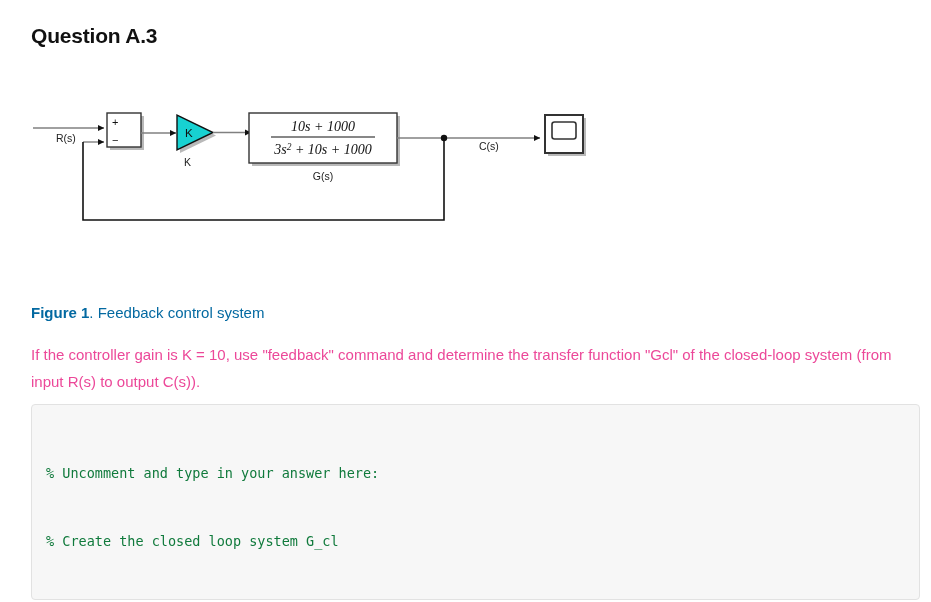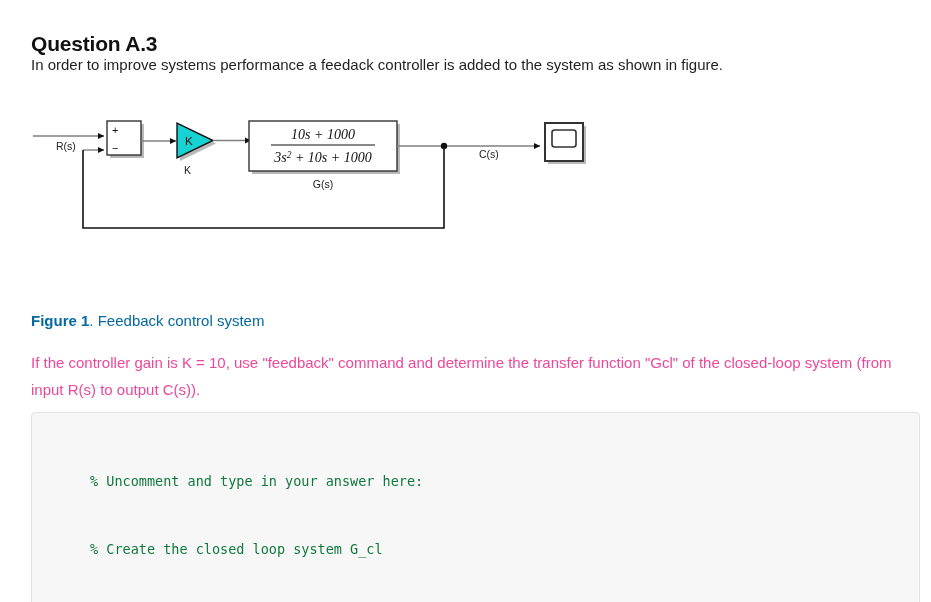--- a/index.html
+++ b/index.html
@@ -10,21 +10,21 @@
   body {
     width: 931px;
     height: 602px;
     position: relative;
     font-family: "Liberation Sans", sans-serif;
     color: #1a1a1a;
     overflow: hidden;
   }
   .page {
     position: absolute;
-    left: 0; top: 16px;
+    left: 0; top: 8px;
     width: 931px;
     height: 442px;
   }
   #page-title {
     position: absolute;
     left: 31px;
     top: 2px;
     font-size: 21px;
     font-weight: bold;
     letter-spacing: -0.2px;
@@ -88,31 +88,29 @@
   }
   #code-lines {
     font-family: "DejaVu Sans Mono", "Liberation Mono", monospace;
     font-size: 13.5px;
     line-height: 22.6px;
     color: #107a3c;
     white-space: pre;
   }
   .code-line {
     min-height: 22.6px;
-    margin-left: 44px;
   }
 </style>
 </head>
 <body>
 
 <div class="page">
 
   <h1 id="page-title">Question A.3</h1>
 
-  <div id="intro-text">In order to improve systems performance a feedack controller is added to the system as shown in figure.</div>
 
   <div id="block-diagram">
     <svg width="931" height="140" viewBox="0 0 931 140" xmlns="http://www.w3.org/2000/svg">
       <defs>
         <marker id="arrowhead" markerWidth="7" markerHeight="7" refX="6.4" refY="3.2" orient="auto" markerUnits="userSpaceOnUse">
           <path d="M0,0 L6.6,3.2 L0,6.4 Z" fill="#111111"></path>
         </marker>
       </defs>
 
       <line x1="33" y1="28" x2="104" y2="28" stroke="#808080" stroke-width="1.4" marker-end="url(#arrowhead)"></line>

